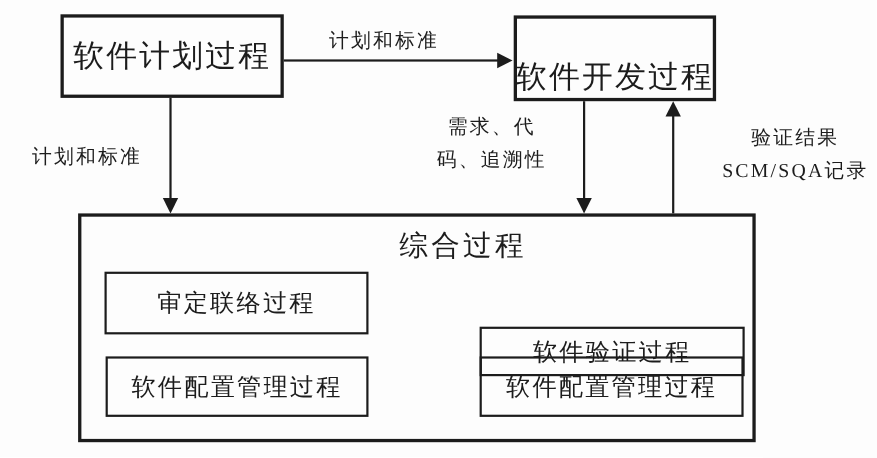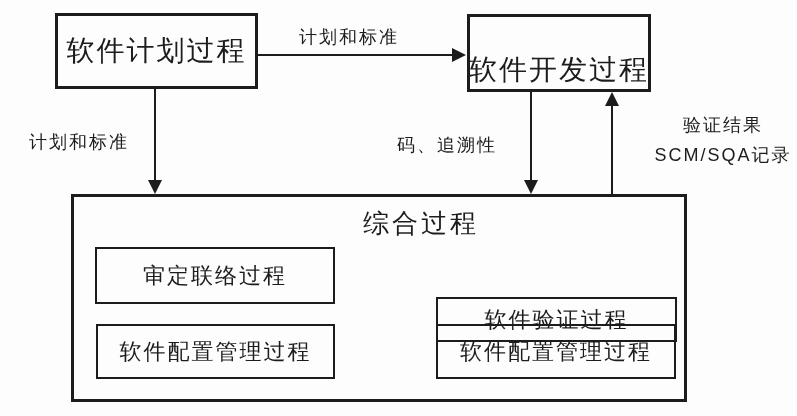--- a/index.html
+++ b/index.html
@@ -5,21 +5,21 @@
   html, body {
     margin: 0;
     padding: 0;
     background: #ffffff;
   }
   .canvas {
     position: relative;
     width: 797px;
     height: 416px;
     background: #fdfdfd;
-    font-family: Liberation Sans, sans-serif;
+    font-family: Liberation Serif, serif;
     color: #1c1c1c;
     overflow: hidden;
   }
   .box {
     position: absolute;
     border: 3px solid #1c1c1c;
     display: flex;
     align-items: center;
     justify-content: center;
     box-sizing: border-box;
@@ -93,21 +93,21 @@
   <div class="arrowhead arrow-right" style="left:452px; top:48px;"></div>
   <div class="edge-label" style="left:273px; top:22px; width:152px;">计划和标准</div>
 
   <div class="vline" style="left:154px; top:89px; height:93px;"></div>
   <div class="arrowhead arrow-down" style="left:148px; top:180px;"></div>
   <div class="edge-label" style="left:8px; top:127px; width:142px;">计划和标准</div>
 
   <div class="vline" style="left:530px; top:92px; height:90px;"></div>
   <div class="arrowhead arrow-down" style="left:524px; top:180px;"></div>
   <div class="edge-label" style="left:388px; top:100px; width:118px;">
-    <br>
+    <span>需求、代</span><br>
     <span>码、追溯性</span>
   </div>
 
   <div class="vline" style="left:611px; top:105px; height:89px;"></div>
   <div class="arrowhead arrow-up" style="left:605px; top:92px;"></div>
   <div class="edge-label" style="left:641px; top:110px; width:164px;">
     <span>验证结果</span><br>
     <span>SCM/SQA记录</span>
   </div>
 

